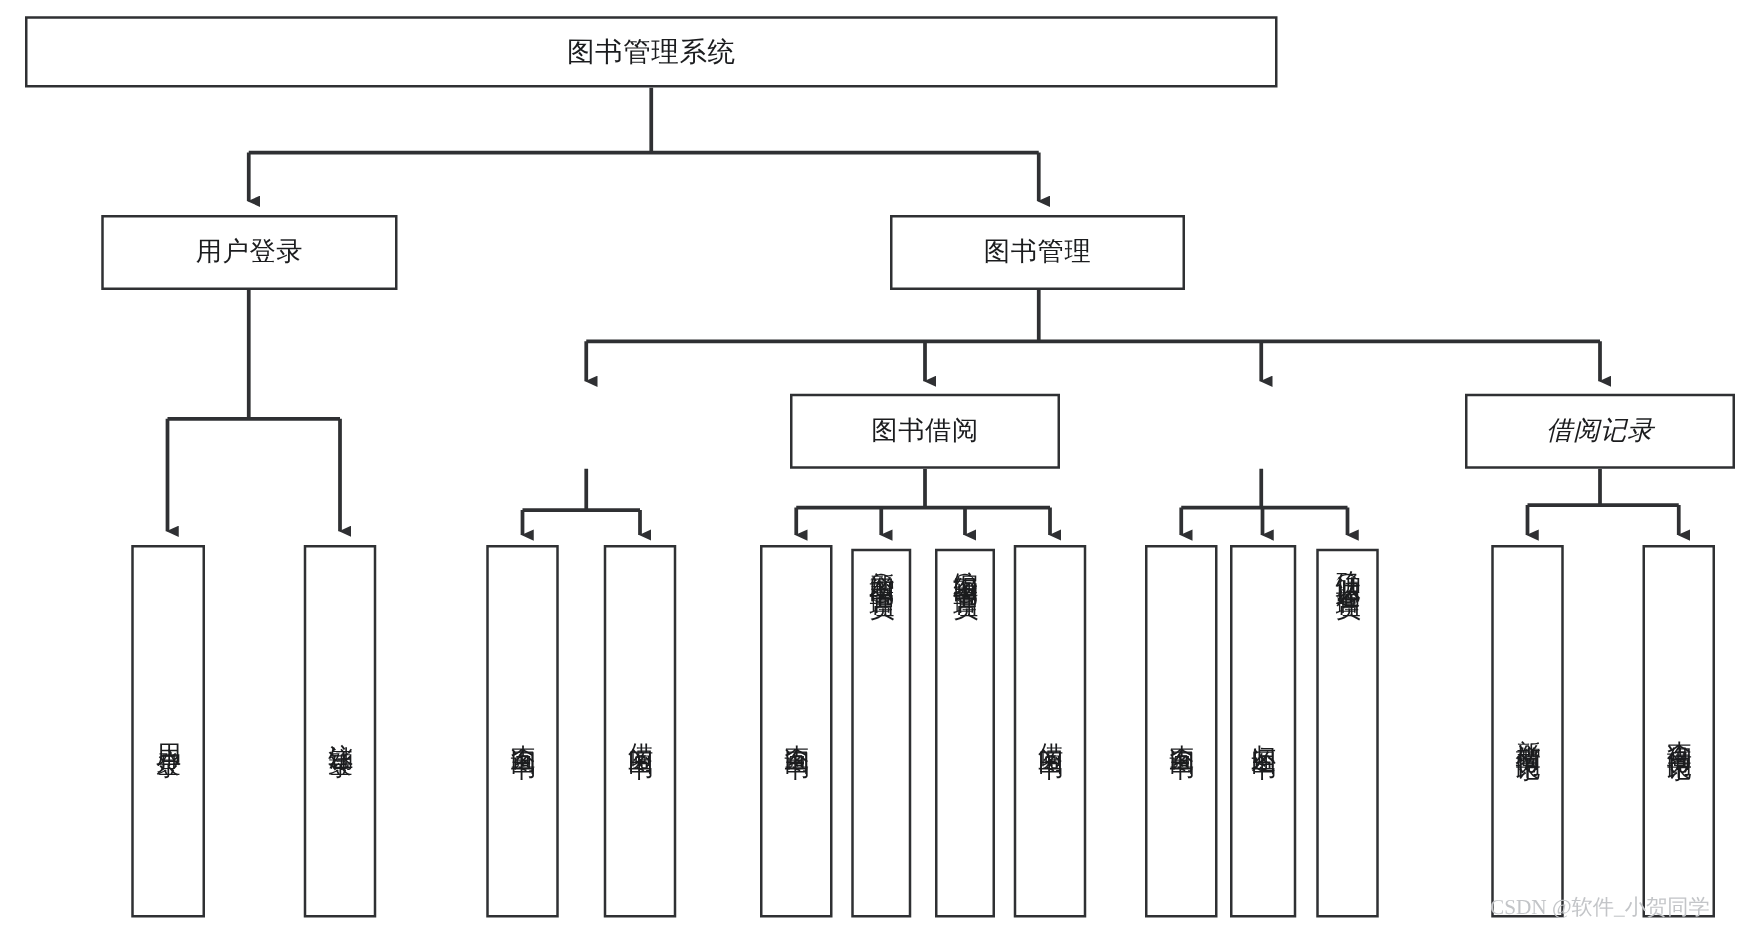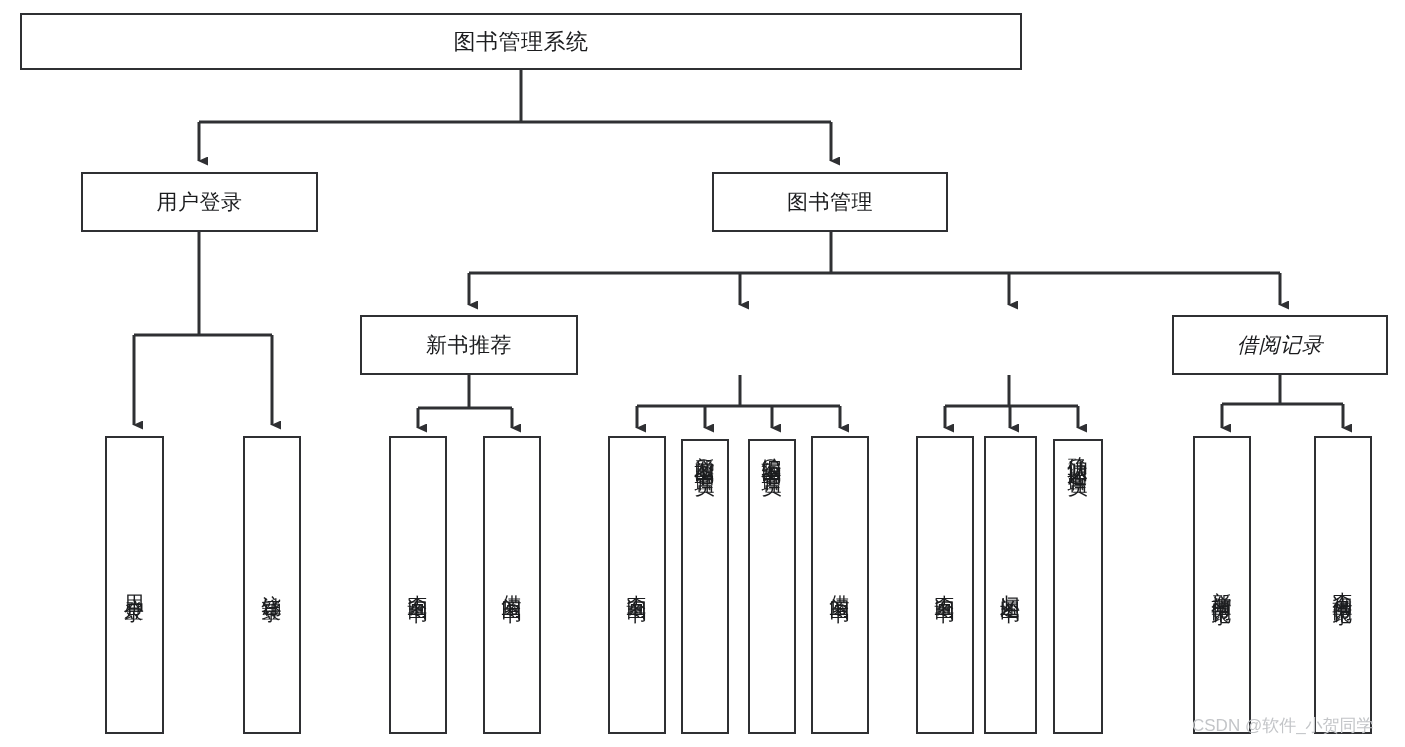--- a/index.html
+++ b/index.html
@@ -73,21 +73,21 @@
   .node.vert.centered {
     align-items: center;
   }
   .node.vert.topped {
     align-items: flex-start;
   }
   .watermark {
     position: absolute;
     color: #c3c5c8;
     font-size: 17px;
-    font-family: Liberation Sans, sans-serif;
+    font-family: Liberation Serif, serif;
     white-space: nowrap;
     user-select: none;
   }
 </style>
 </head>
 <body>
 
 <div id="diagram-root">
 
   <svg class="wires" viewBox="0 0 1405 747">
@@ -145,24 +145,24 @@
   </div>
 
   <div class="node horiz" style="left:81px; top:172px; width:237px; height:60px;">
     <span class="node-label">用户登录</span>
   </div>
 
   <div class="node horiz" style="left:712px; top:172px; width:236px; height:60px;justify-content:center;">
     <span class="node-label">图书管理</span>
   </div>
 
-  <div class="node horiz" style="left:360px; top:315px; width:218px; height:60px;">
-    <span class="node-label">新书推荐</span>
-  </div>
-
+
+  <div class="node horiz" style="left:632px; top:315px; width:216px; height:60px;">
+    <span class="node-label">图书借阅</span>
+  </div>
 
 
   <div class="node horiz" style="left:1172px; top:315px; width:216px; height:60px;font-style:italic;">
     <span class="node-label">借阅记录</span>
   </div>
 
   <div class="node vert centered" style="left:105px; top:436px; width:59px; height:298px;">
     <span class="node-label">用户登录</span>
   </div>
   <div class="node vert centered" style="left:243px; top:436px; width:58px; height:298px;">

